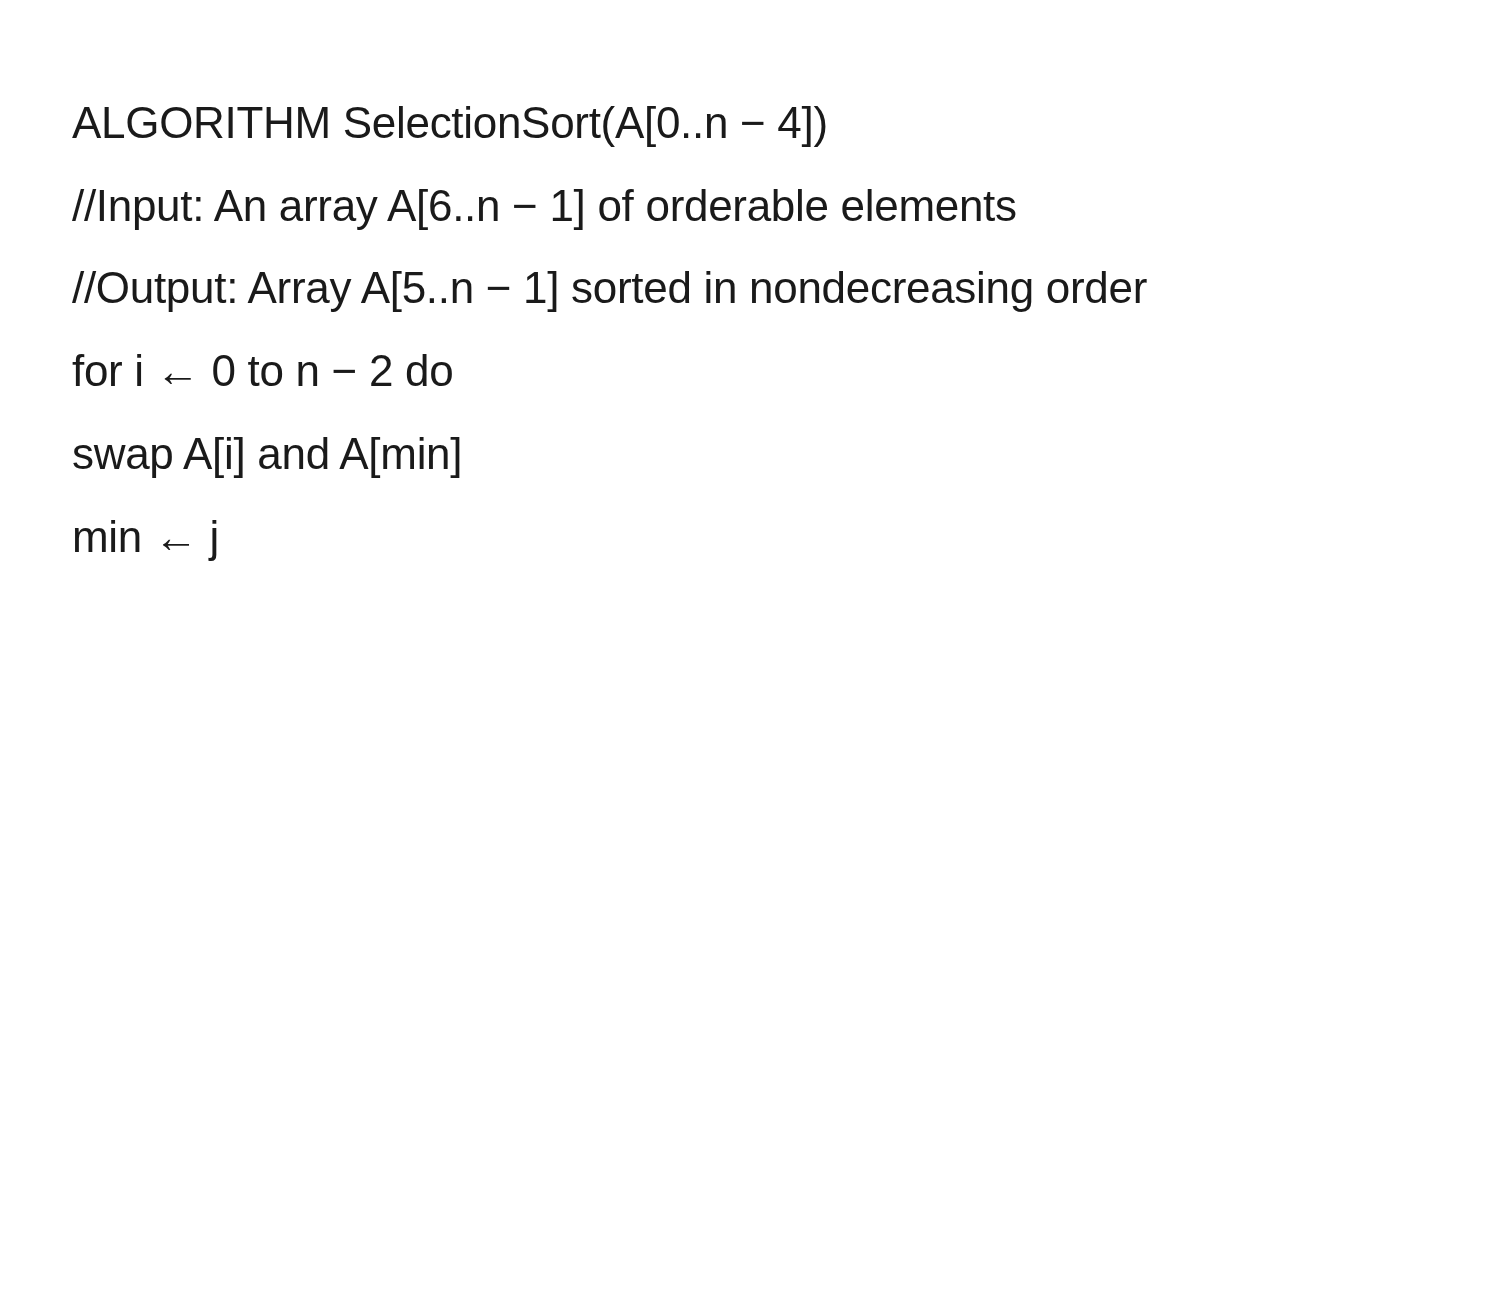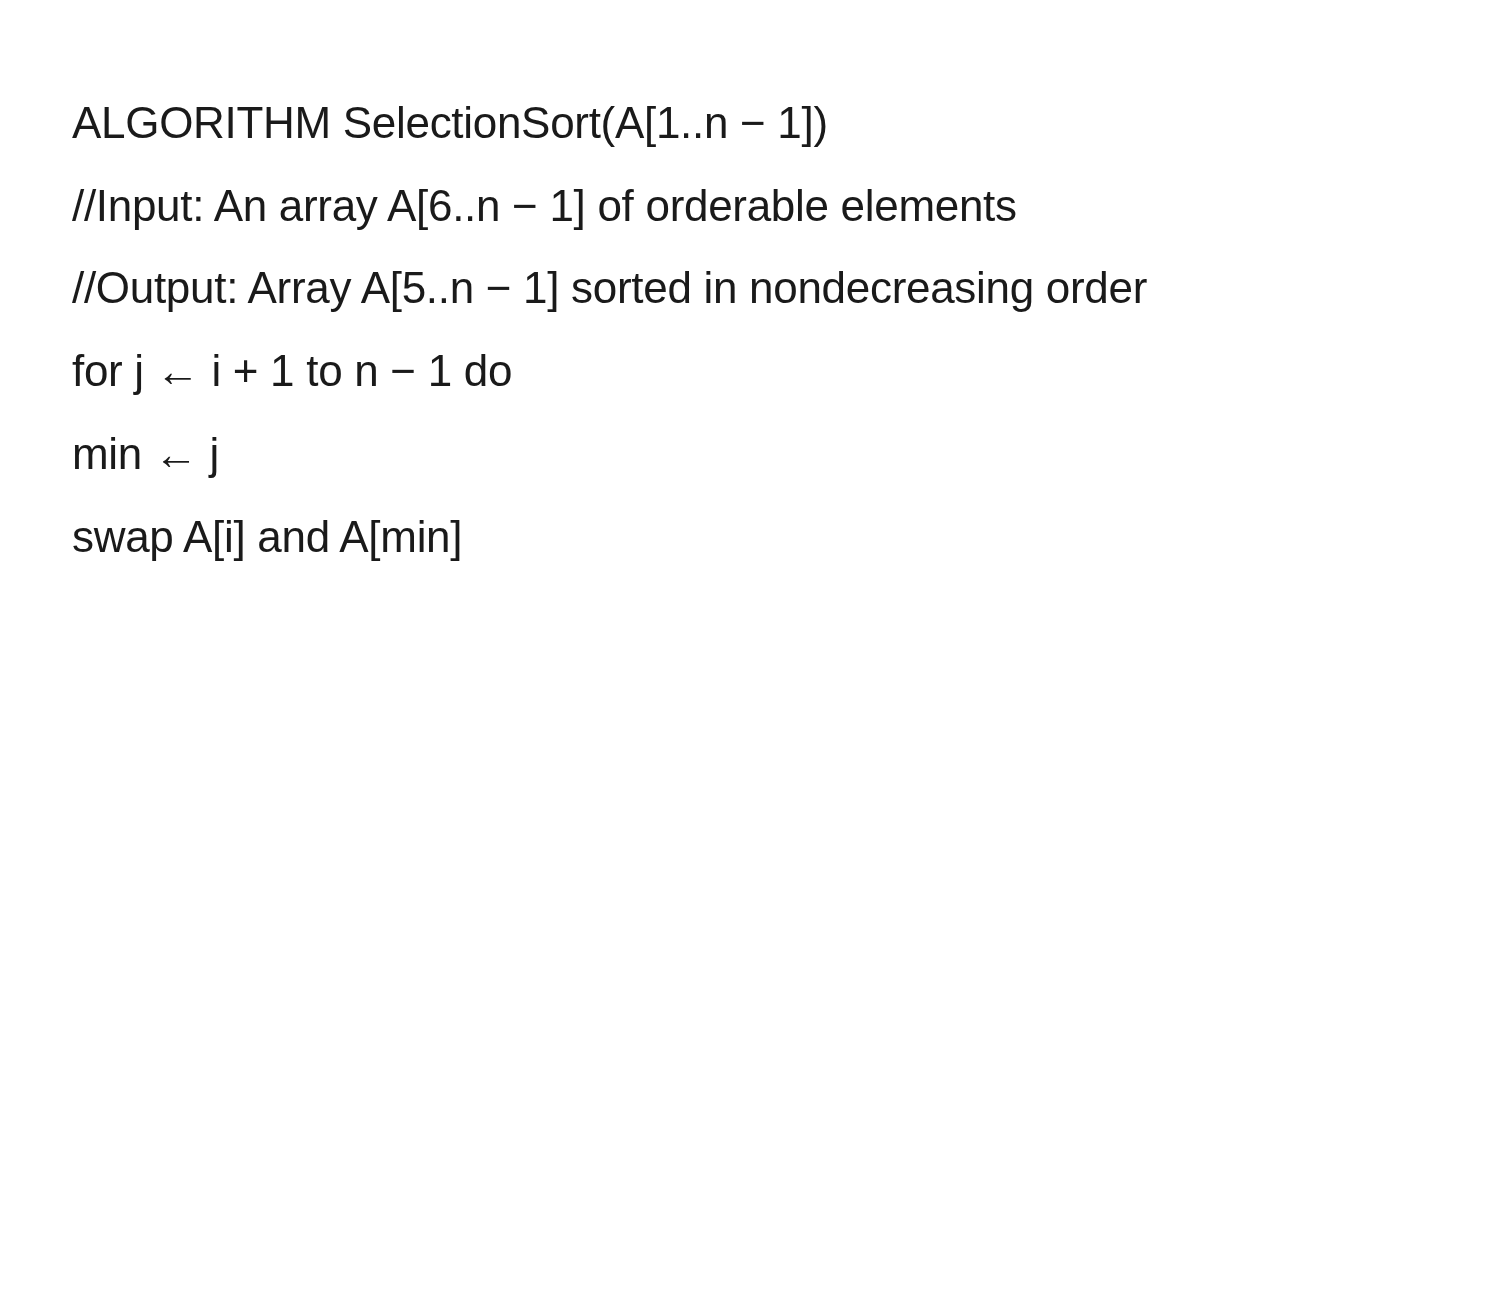--- a/index.html
+++ b/index.html
@@ -22,19 +22,19 @@
       color: #1a1a1a;
     }
     .line {
       display: block;
     }
   </style>
 </head>
 <body>
 
 <div class="content">
-  <span class="line">ALGORITHM SelectionSort(A[1..n − 1])</span>
+  <span class="line">ALGORITHM SelectionSort(A[0..n − 4])</span>
   <span class="line">//Input: An array A[6..n − 1] of orderable elements</span>
   <span class="line">//Output: Array A[5..n − 1] sorted in nondecreasing order</span>
-  <span class="line">for j ← i + 1 to n − 1 do</span>
+  <span class="line">for i ← 0 to n − 2 do</span>
+  <span class="line">swap A[i] and A[min]</span>
   <span class="line">min ← j</span>
-  <span class="line">swap A[i] and A[min]</span>
 </div>
 
 </body></html>

